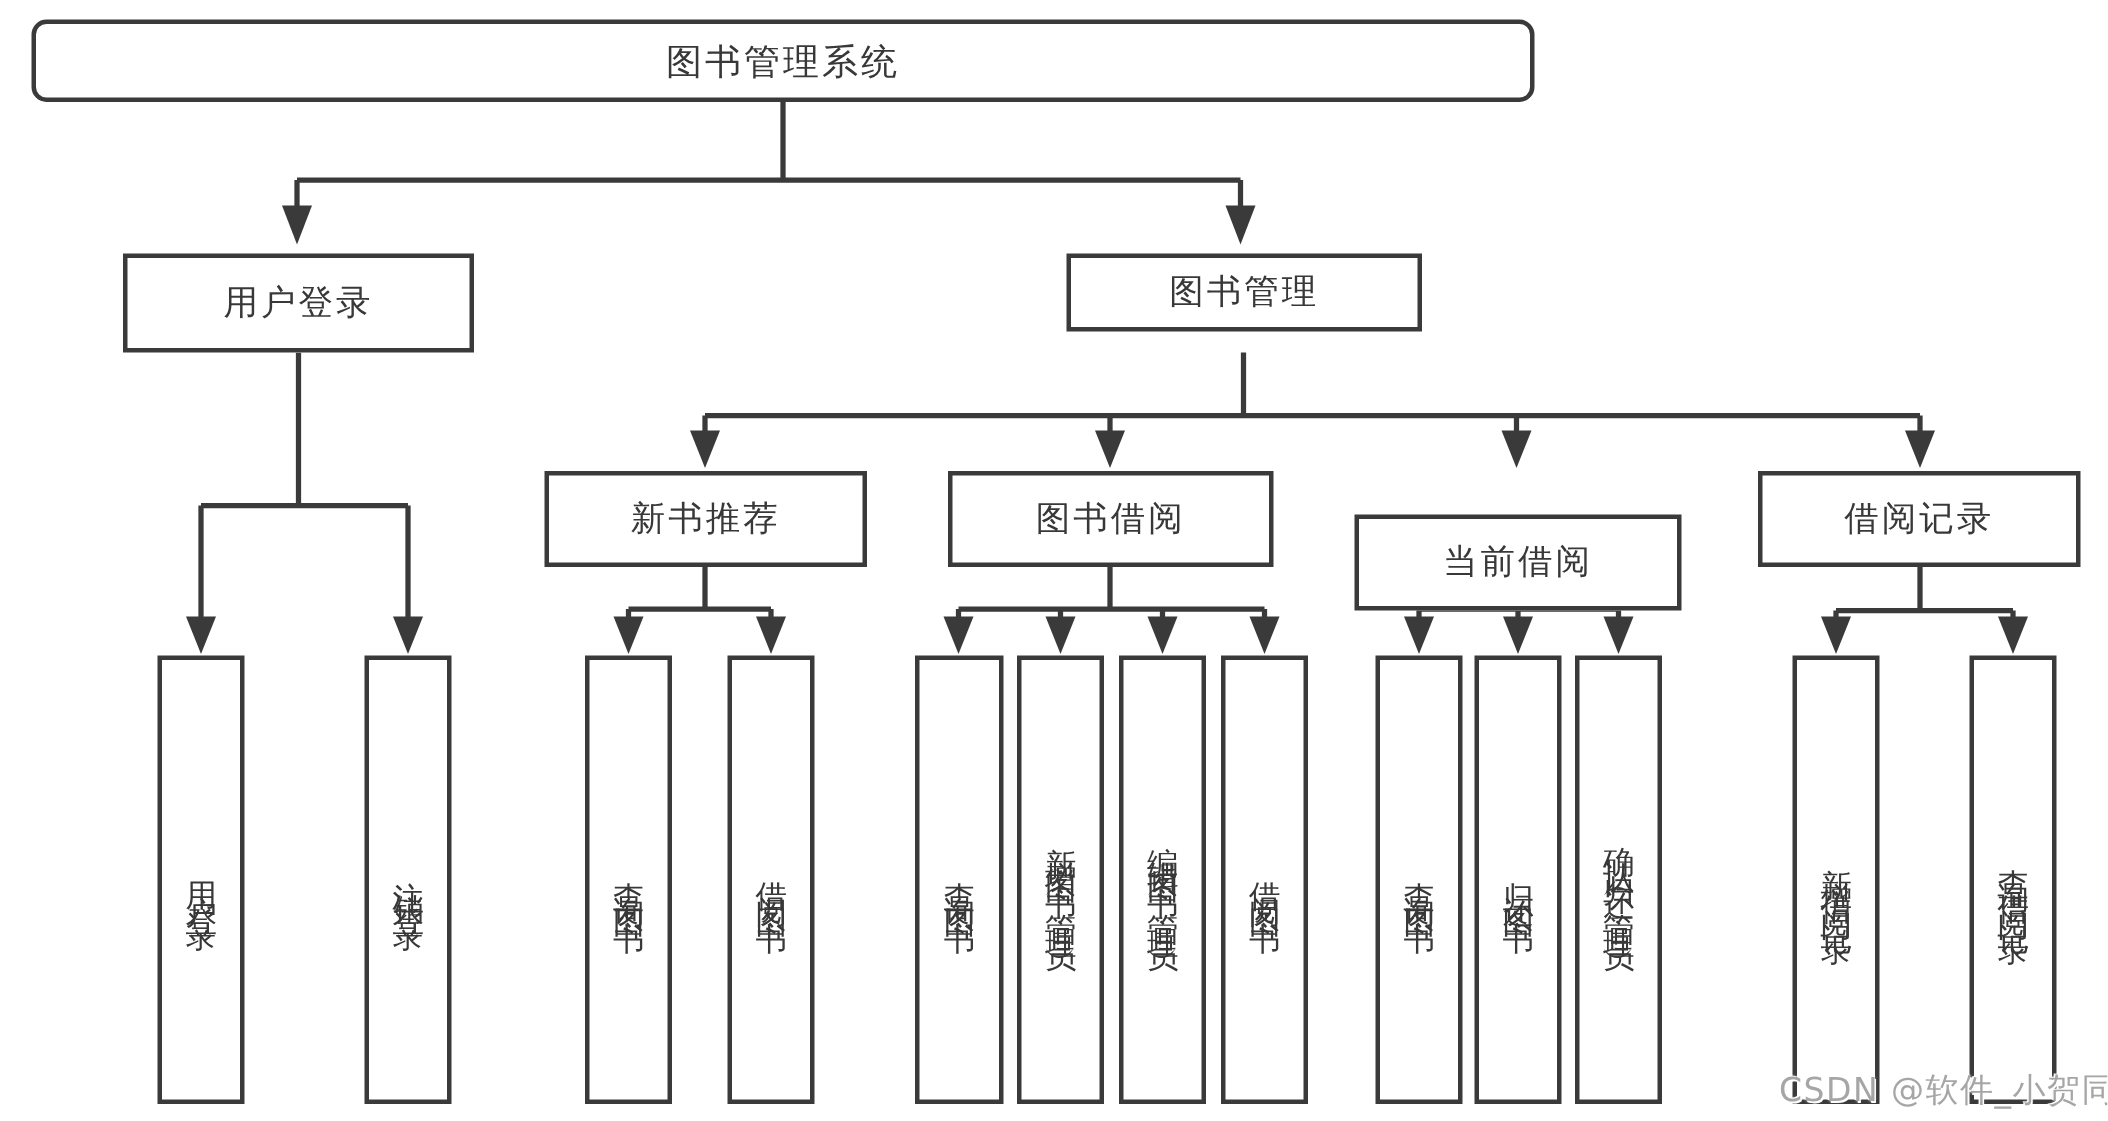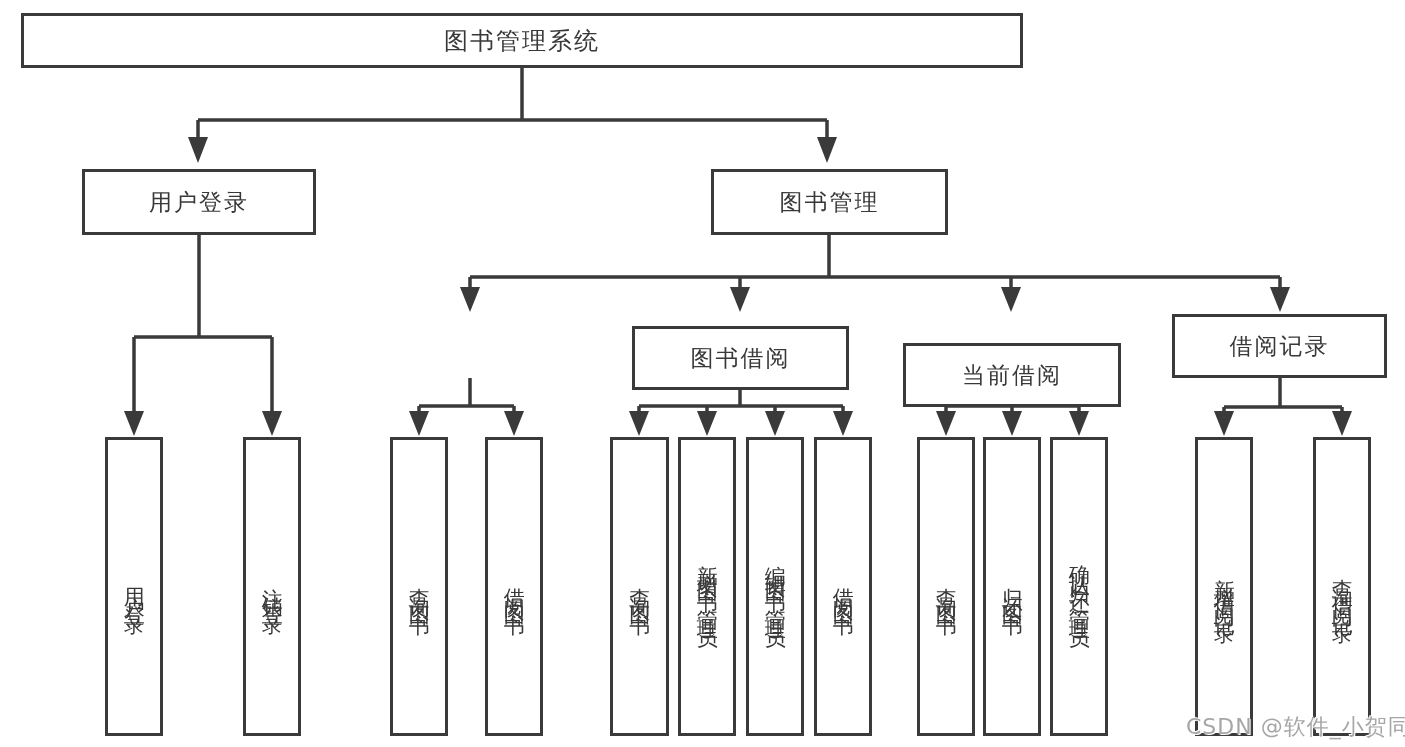--- a/index.html
+++ b/index.html
@@ -76,26 +76,27 @@
       <polygon fill="currentColor" stroke="none" points="1069,411 1089,411 1079,436"></polygon>
     </g>
 
     <g>
       <path d="M1280 378 V407 M1224 407 H1342 M1224 407 V413 M1342 407 V413"></path>
       <polygon fill="currentColor" stroke="none" points="1214,411 1234,411 1224,436"></polygon>
       <polygon fill="currentColor" stroke="none" points="1332,411 1352,411 1342,436"></polygon>
     </g>
   </svg>
 
-  <div class="node h root-title" style="left:21px;top:13px;width:1002px;height:55px;">图书管理系统</div>
+  <div class="node h root-title" style="left:21px;top:13px;width:1002px;height:55px;border-radius:10px;">图书管理系统</div>
 
   <div class="node h" style="left:82px;top:169px;width:234px;height:66px;">用户登录</div>
-  <div class="node h" style="left:711px;top:169px;width:237px;height:66px;">图书管理</div>
+  <div class="node h" style="left:711px;top:169px;width:237px;height:52px;">图书管理</div>
 
-  <div class="node h" style="left:632px;top:314px;width:217px;height:64px;margin-top:12px;">图书借阅</div>
+  <div class="node h" style="left:363px;top:314px;width:215px;height:64px;">新书推荐</div>
+  <div class="node h" style="left:632px;top:314px;width:217px;height:64px;">图书借阅</div>
   <div class="node h" style="left:903px;top:314px;width:218px;height:64px;margin-top:29px;">当前借阅</div>
   <div class="node h" style="left:1172px;top:314px;width:215px;height:64px;">借阅记录</div>
 
   <div class="node v" style="left:105px;top:437px;width:58px;height:299px;">用户登录</div>
   <div class="node v" style="left:243px;top:437px;width:58px;height:299px;">注销登录</div>
 
   <div class="node v" style="left:390px;top:437px;width:58px;height:299px;">查询图书</div>
   <div class="node v" style="left:485px;top:437px;width:58px;height:299px;">借阅图书</div>
 
   <div class="node v" style="left:610px;top:437px;width:59px;height:299px;">查询图书</div>

